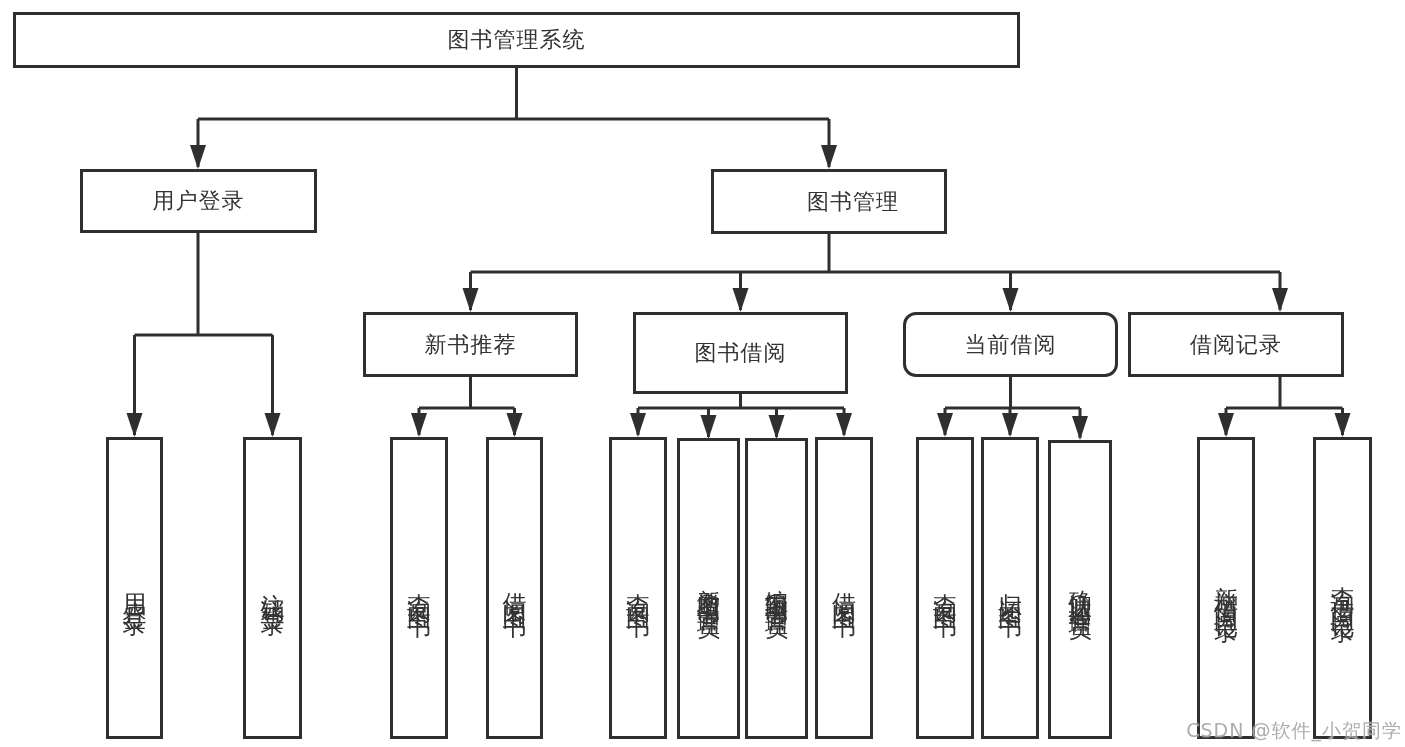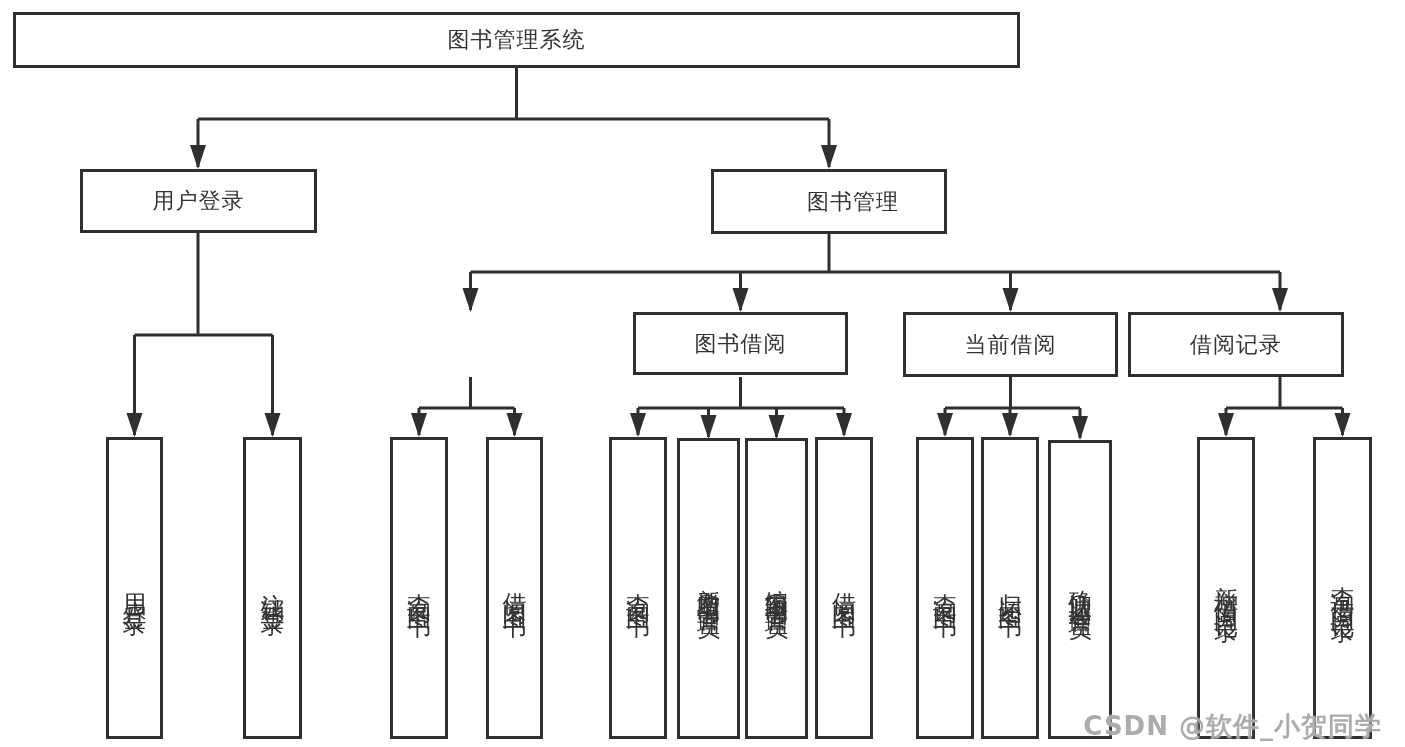--- a/index.html
+++ b/index.html
@@ -50,29 +50,28 @@
     font-size: 24px;
     letter-spacing: 7px;
     line-height: 1;
   }
   .v-box.tight {
     letter-spacing: 4px;
     font-size: 23px;
   }
   .watermark {
     position: absolute;
-    right: 23px;
+    right: 3px;
     bottom: 3px;
-    font-size: 26px;
+    font-size: 19px;
     color: rgba(158, 158, 158, 0.85);
     letter-spacing: 1px;
     white-space: nowrap;
     text-shadow: 0 0 2px #ffffff;
     pointer-events: none;
-    font-weight: bold;
   }
 </style>
 </head>
 <body>
 
 <div class="canvas">
 
   <svg class="wires" viewBox="0 0 1405 747" aria-hidden="true">
 
     <g>
@@ -121,22 +120,23 @@
       <polygon points="1218,413 1234,413 1226,437"></polygon>
       <polygon points="1334.5,413 1350.5,413 1342.5,437"></polygon>
     </g>
   </svg>
 
   <div class="box h-box" style="left:13px; top:12px; width:1007px; height:56px;">图书管理系统</div>
 
   <div class="box h-box" style="left:80px; top:169px; width:237px; height:64px;">用户登录</div>
   <div class="box h-box" style="left:711px; top:169px; width:236px; height:65px;padding-left:48px;">图书管理</div>
 
-  <div class="box h-box" style="left:633px; top:312px; width:215px; height:63px;">图书借阅</div>
-  <div class="box h-box" style="left:903px; top:312px; width:215px; height:65px;">当前借阅</div>
+  <div class="box h-box" style="left:363px; top:312px; width:215px; height:65px;">新书推荐</div>
+  <div class="box h-box" style="left:633px; top:312px; width:215px; height:82px;">图书借阅</div>
+  <div class="box h-box" style="left:903px; top:312px; width:215px; height:65px;border-radius:13px;">当前借阅</div>
   <div class="box h-box" style="left:1128px; top:312px; width:216px; height:65px;">借阅记录</div>
 
   <div class="box v-box" style="left:106px; top:437px; width:57px; height:302px;">用户登录</div>
   <div class="box v-box" style="left:243px; top:437px; width:59px; height:302px;">注销登录</div>
 
   <div class="box v-box" style="left:390px; top:437px; width:58px; height:302px;">查询图书</div>
   <div class="box v-box" style="left:486px; top:437px; width:57px; height:302px;">借阅图书</div>
 
   <div class="box v-box" style="left:609px; top:437px; width:58px; height:302px;">查询图书</div>
   <div class="box v-box tight" style="left:677px; top:438px; width:63px; height:301px;">新增图书（管理员）</div>

